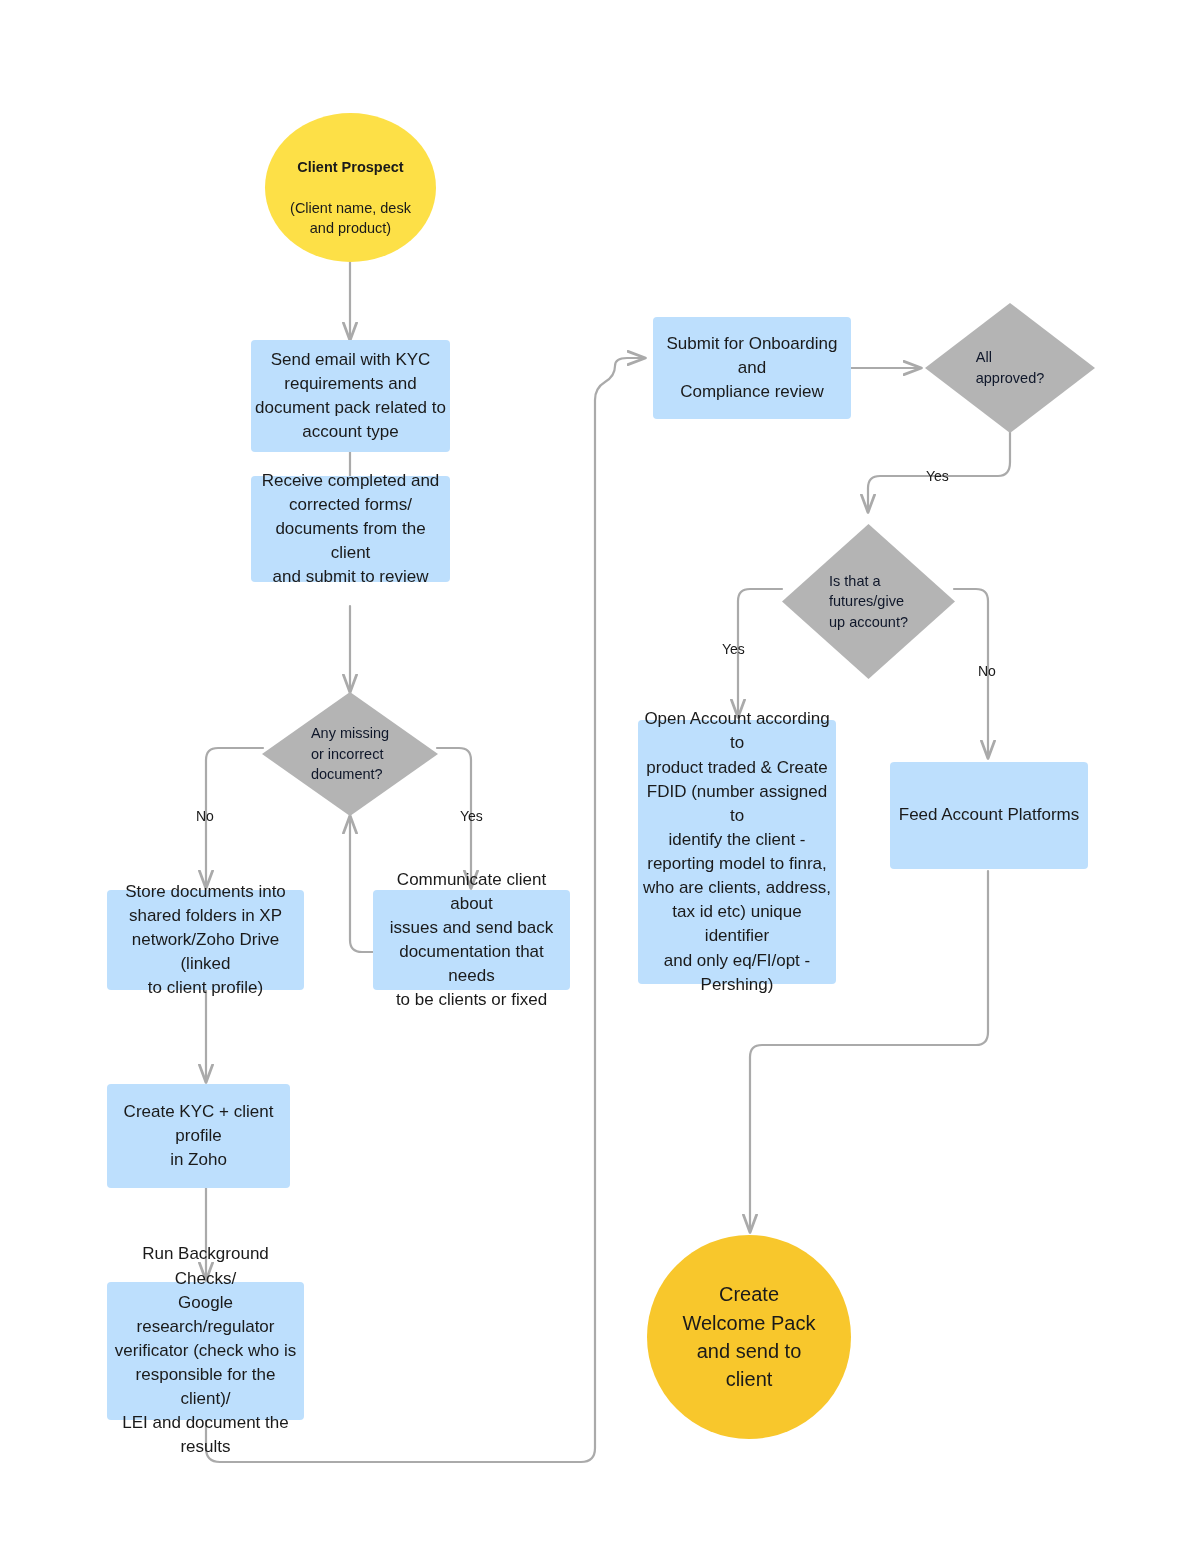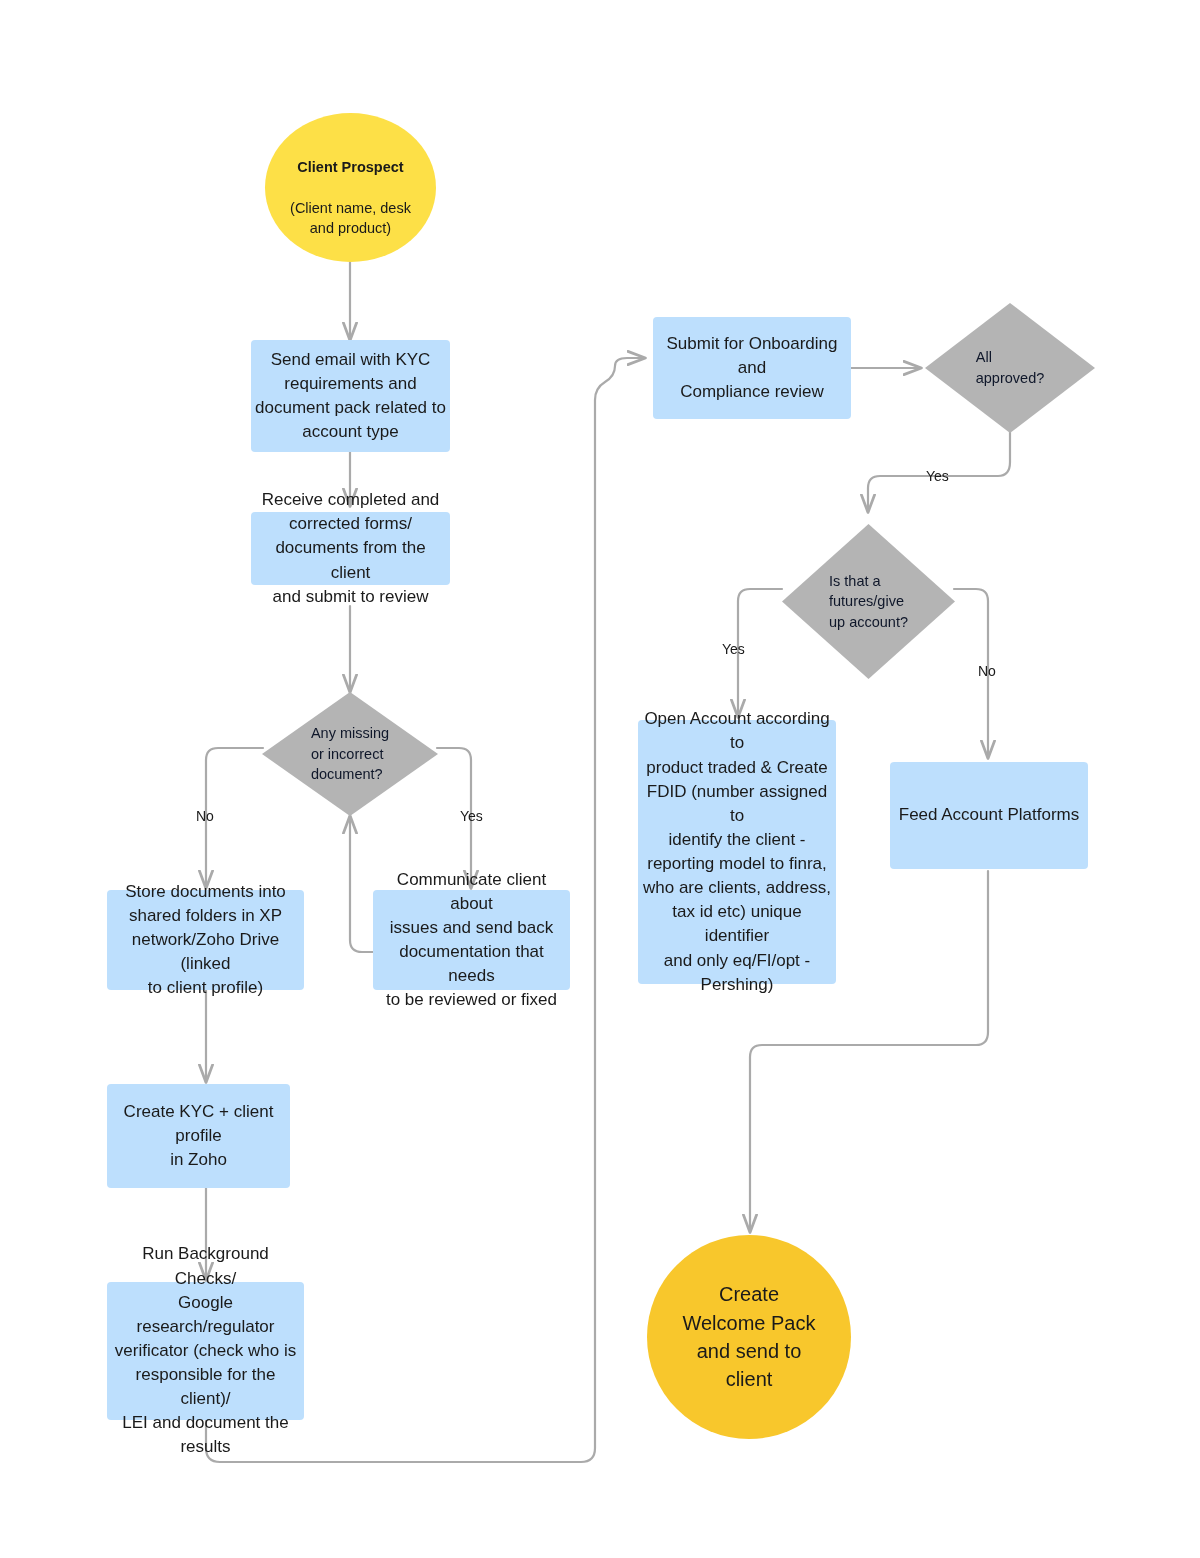--- a/index.html
+++ b/index.html
@@ -145,21 +145,21 @@
     </span>
   </div>
 
   <div class="node shape-process" style="left:251px; top:340px; width:199px; height:112px;">
     <span class="node-text">Send email with KYC
 requirements and
 document pack related to
 account type</span>
   </div>
 
-  <div class="node shape-process" style="left:251px; top:512px; width:199px; height:73px;">
+  <div class="node shape-process" style="left:251px; top:476px; width:199px; height:106px;">
     <span class="node-text">Receive completed and
 corrected forms/
 documents from the client
 and submit to review</span>
   </div>
 
   <div class="decision-wrap" style="left:262px; top:692px; width:176px; height:124px;">
     <div class="decision-diamond"></div>
     <div class="decision-label">Any missing
 or incorrect
@@ -173,21 +173,21 @@
     <span class="node-text">Store documents into
 shared folders in XP
 network/Zoho Drive (linked
 to client profile)</span>
   </div>
 
   <div class="node shape-process" style="left:373px; top:890px; width:197px; height:100px;">
     <span class="node-text">Communicate client about
 issues and send back
 documentation that needs
-to be reviewed or fixed</span>
+to be clients or fixed</span>
   </div>
 
   <div class="node shape-process" style="left:107px; top:1084px; width:183px; height:104px;">
     <span class="node-text">Create KYC + client profile
 in Zoho</span>
   </div>
 
   <div class="node shape-process" style="left:107px; top:1282px; width:197px; height:138px;">
     <span class="node-text">Run Background Checks/
 Google research/regulator

